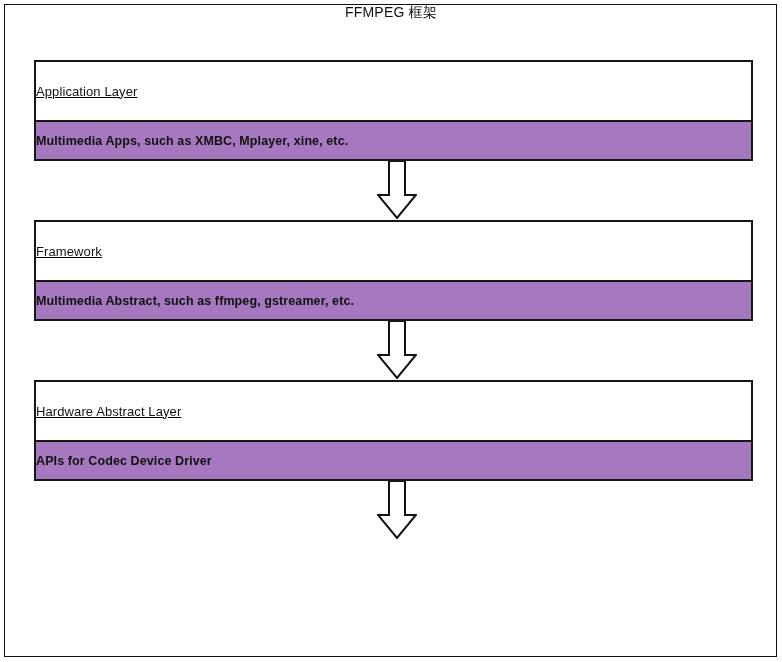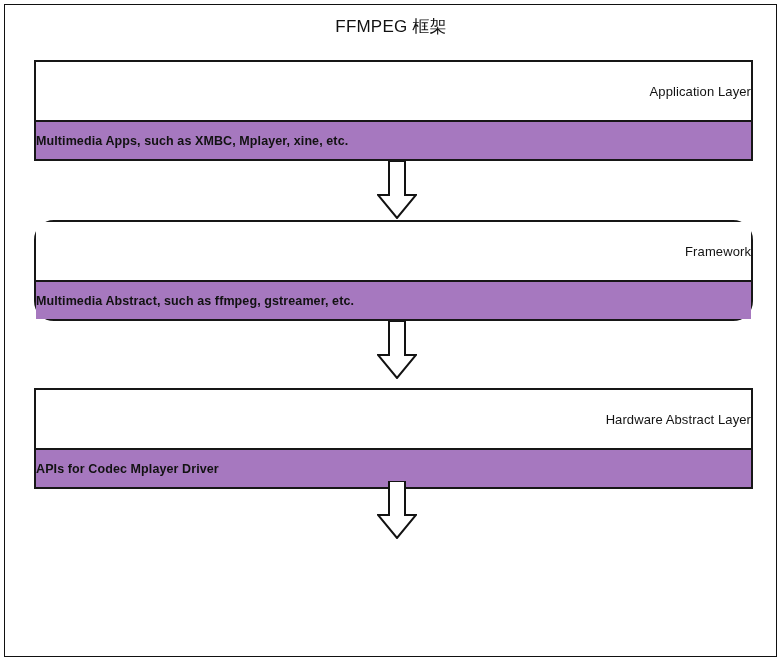--- a/index.html
+++ b/index.html
@@ -30,46 +30,47 @@
     height: 653px;
     box-sizing: border-box;
     border: 1px solid #111111;
     background: transparent;
     pointer-events: none;
   }
 
   .diagram-title {
     position: absolute;
     left: 0;
-    top: 15px;
+    top: 4px;
     width: 782px;
     text-align: center;
-    font-size: 17px;
+    font-size: 14px;
     color: #111111;
     letter-spacing: 0.2px;
   }
 
   
   .layer-block {
     position: absolute;
     left: 34px;
     width: 719px;
     box-sizing: border-box;
     border: 2px solid #171717;
     background: #ffffff;
   }
 
   .layer-head {
     height: 60px;
     background: #ffffff;
     display: flex;
     align-items: center;
-    justify-content: flex-end;
+    justify-content: flex-start;
     box-sizing: border-box;
     border-bottom: 2px solid #171717;
+    text-decoration: underline;
   }
 
   .layer-head-label {
     font-size: 13px;
     color: #131313;
     letter-spacing: 0.1px;
   }
 
   .layer-band {
     height: 37px;
@@ -81,22 +82,22 @@
 
   .layer-band-label {
     font-size: 12.5px;
     font-weight: bold;
     color: #121212;
     letter-spacing: 0.1px;
   }
 
   
   .block-0 { top: 60px;  }
-  .block-1 { top: 220px; border-radius: 20px; }
-  .block-2 { top: 388px; }
+  .block-1 { top: 220px; }
+  .block-2 { top: 380px; }
   .block-3 { top: 540px; }
 
   
   .flow-arrow {
     position: absolute;
     left: 377px;
     width: 40px;
     height: 58px;
   }
   .arrow-0 { top: 161px; }
@@ -146,21 +147,21 @@
     <svg viewBox="0 0 40 58" xmlns="http://www.w3.org/2000/svg">
       <polygon points="12,0 28,0 28,34 39,34 20,57 1,34 12,34" fill="#ffffff" stroke="#121212" stroke-width="2" stroke-linejoin="miter"></polygon>
     </svg>
   </div>
 
   <div class="layer-block block-2">
     <div class="layer-head">
       <span class="layer-head-label">Hardware Abstract Layer</span>
     </div>
     <div class="layer-band">
-      <span class="layer-band-label">APIs for Codec Mplayer Driver</span>
+      <span class="layer-band-label">APIs for Codec Device Driver</span>
     </div>
   </div>
 
   <div class="flow-arrow arrow-2">
     <svg viewBox="0 0 40 58" xmlns="http://www.w3.org/2000/svg">
       <polygon points="12,0 28,0 28,34 39,34 20,57 1,34 12,34" fill="#ffffff" stroke="#121212" stroke-width="2" stroke-linejoin="miter"></polygon>
     </svg>
   </div>
 
 

